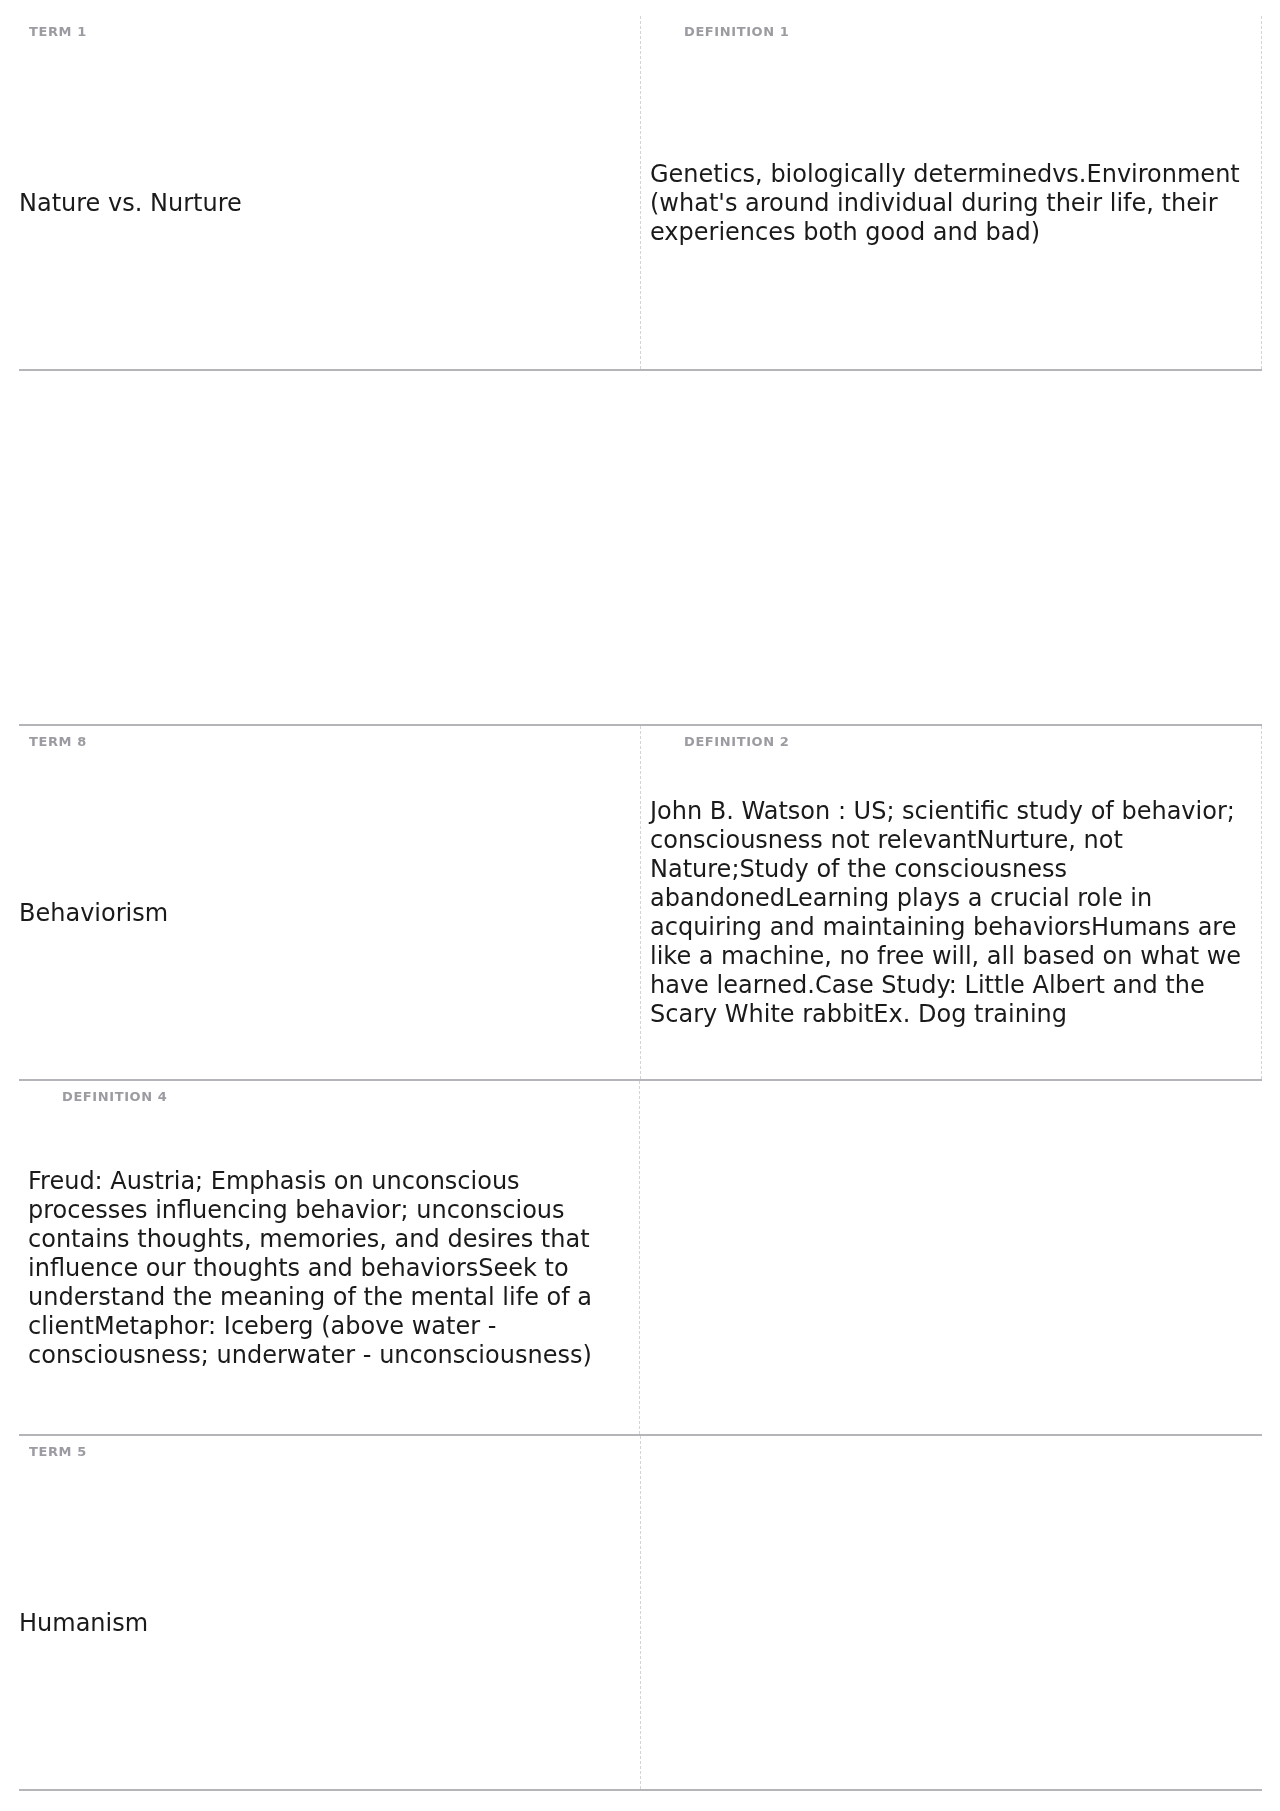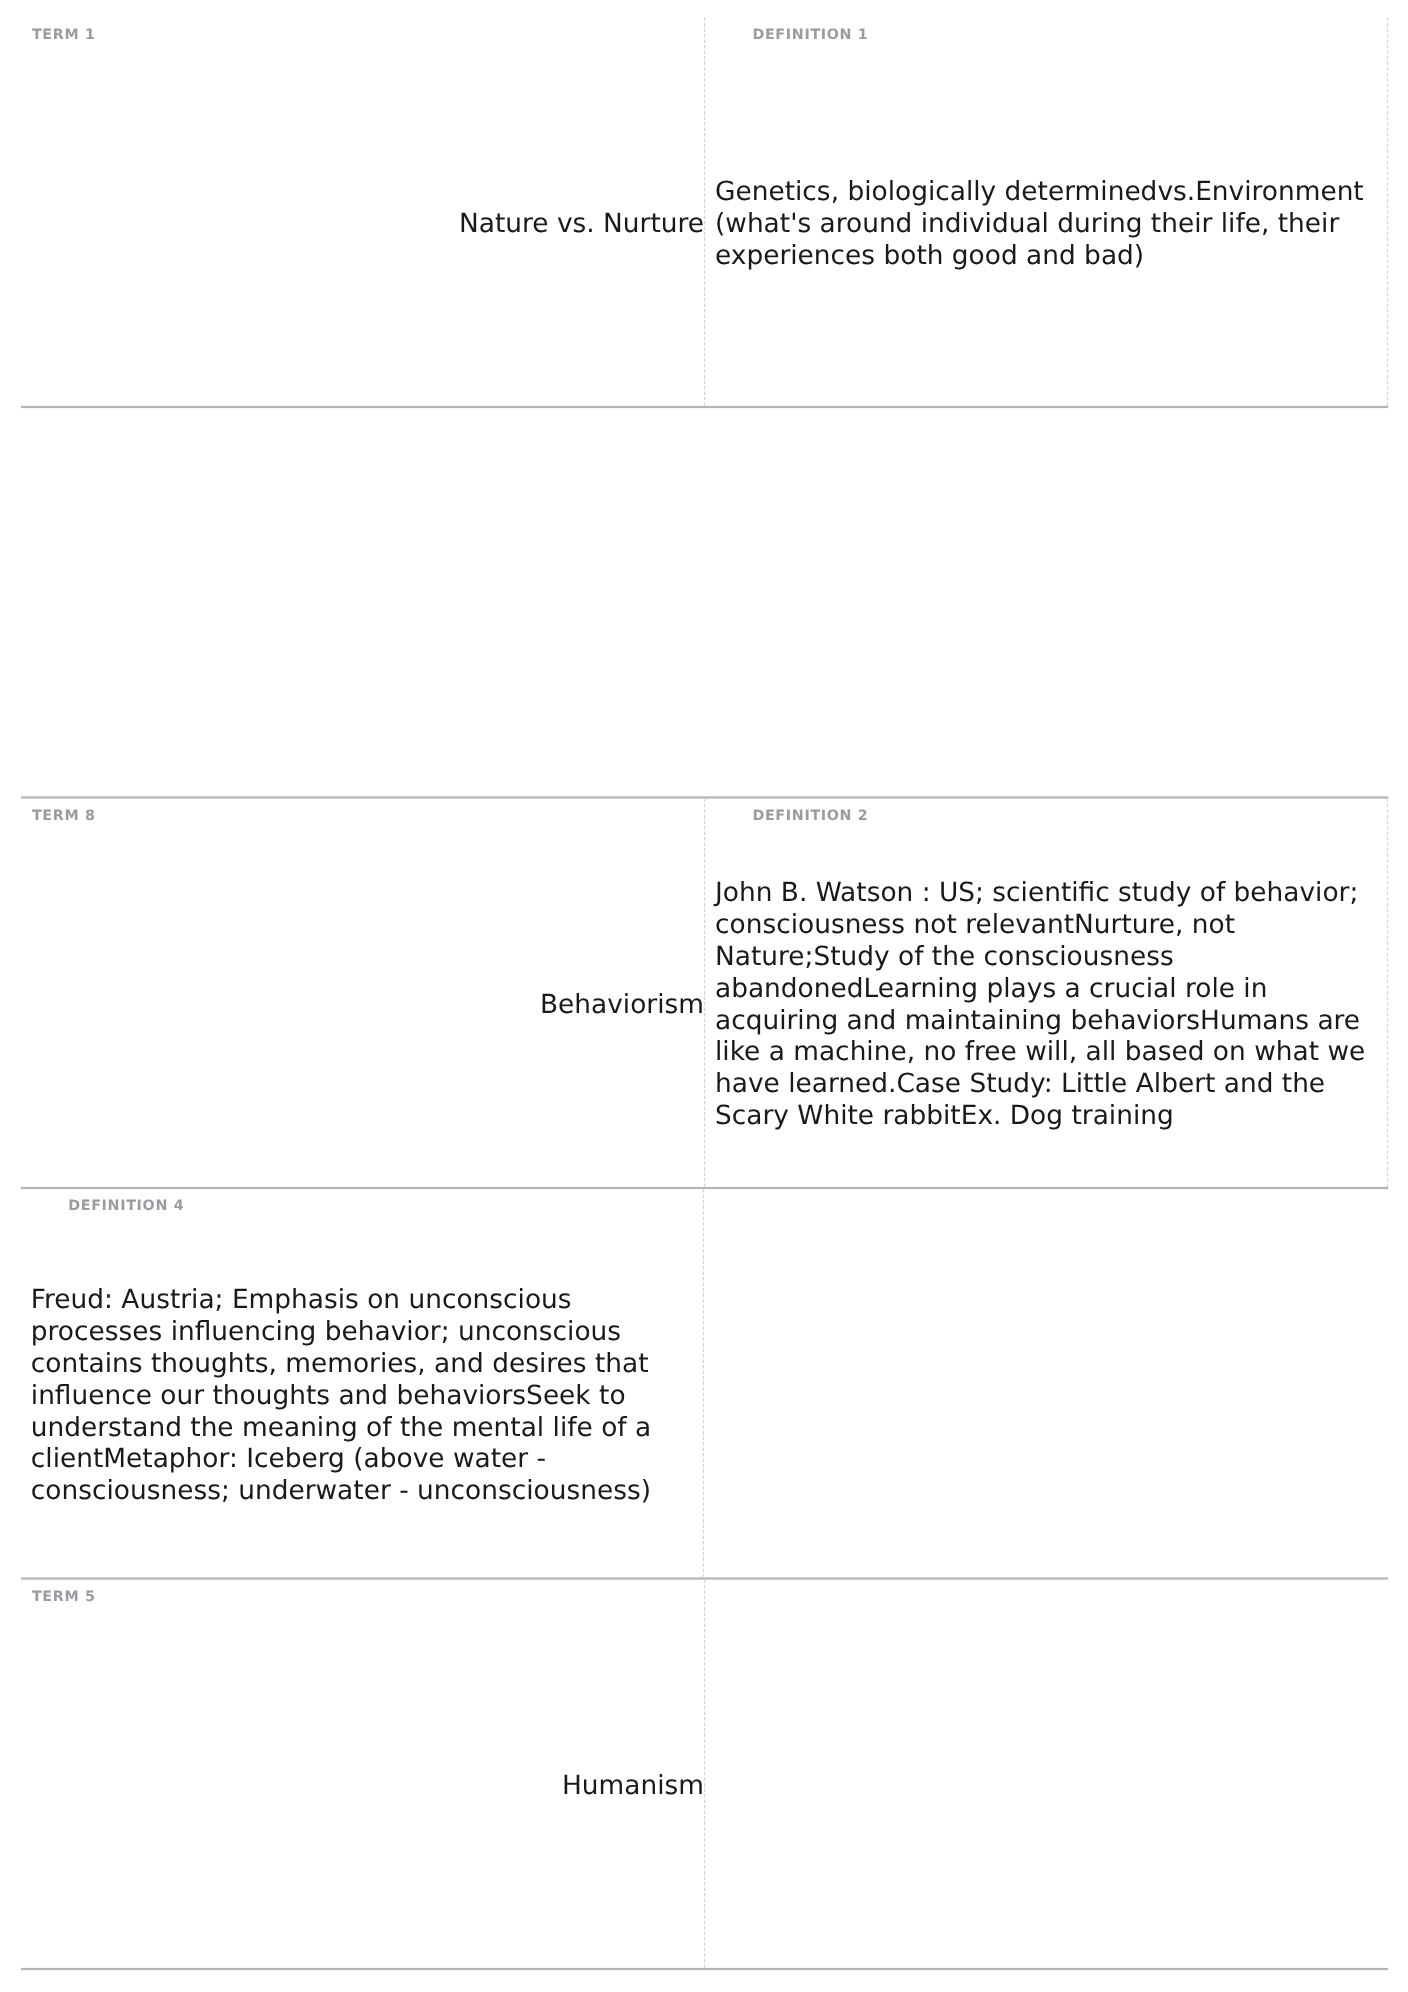--- a/index.html
+++ b/index.html
@@ -52,21 +52,21 @@
       position: absolute;
       top: 27px;
       bottom: 6px;
       left: 0;
       right: 0;
       display: flex;
       align-items: center;
     }
     .term-text {
       width: 100%;
-      text-align: right;
+      text-align: left;
       font-size: 24px;
       line-height: 30px;
       color: #1a1a1a;
     }
     .def-text {
       padding-left: 9px;
       padding-right: 8px;
       font-size: 24px;
       line-height: 29px;
       color: #1a1a1a;

